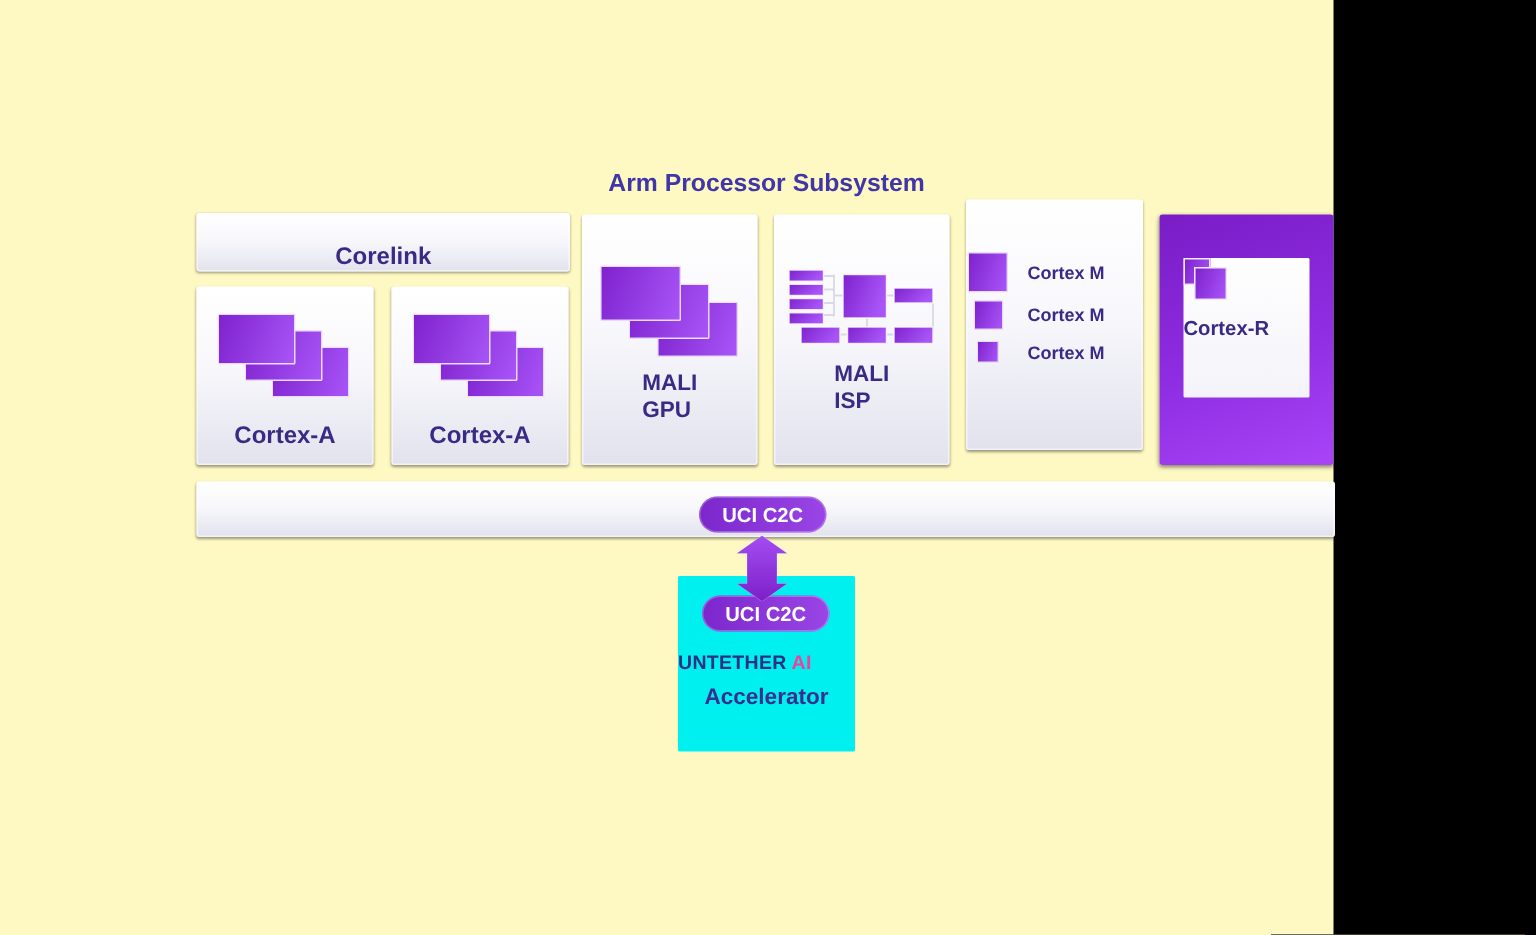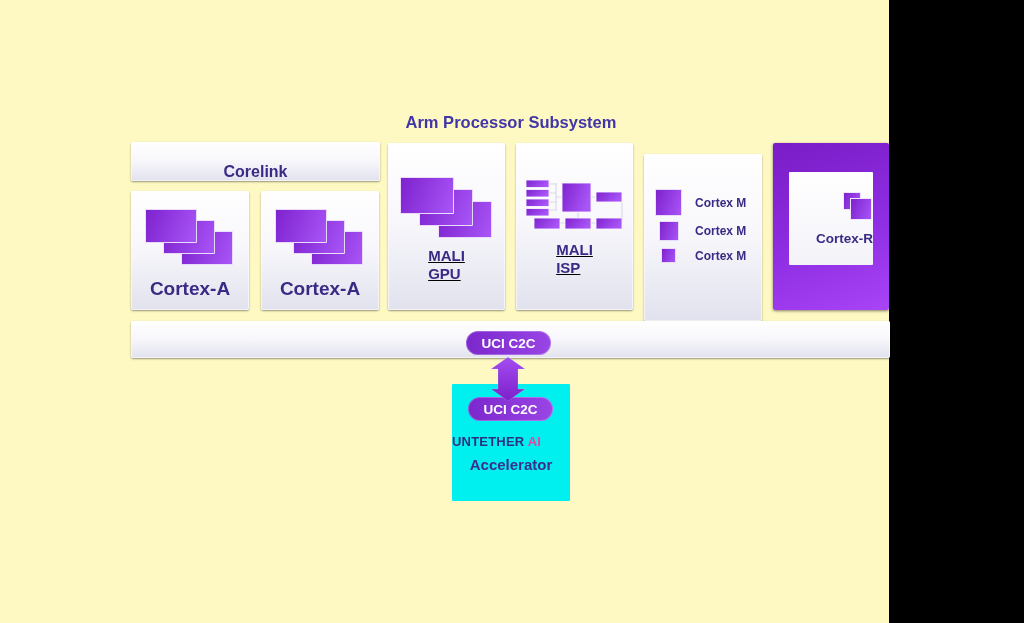--- a/index.html
+++ b/index.html
@@ -15,60 +15,60 @@
            background:linear-gradient(180deg,#ffffff 0%,#f8f8fc 45%,#e2e2ee 100%);
            box-shadow:inset 0 0 0 1px rgba(255,255,255,.55), 0 1px 2px rgba(0,0,0,.4); }
   .lbl { color:#3b2a85; font-weight:bold; }
 
   .corelink { left:131px; top:142px; width:249px; height:39px;
               display:flex; align-items:flex-end; justify-content:center; font-size:16px; }
 
   .cortexa  { width:118px; height:119px; top:191px; display:flex; flex-direction:column;
               align-items:center; justify-content:space-between; padding:18px 0 10px 0; }
   .cortexa.a1 { left:131px; } .cortexa.a2 { left:261px; }
-  .cortexa .lbl { font-size:19px; }
-
-  .mali { width:117px; height:167px; top:143px; padding-top:34px;text-decoration:underline; }
+  .cortexa .lbl { font-size:16px; }
+
+  .mali { width:117px; height:167px; top:143px; padding-top:34px; }
   .mali.gpu { left:388px; } .mali.isp { left:516px; }
   .mali .lbl { font-size:15px; line-height:1.18; width:fit-content; margin:0 auto; text-align:left; }
   .mali .iconwrap { height:64px; display:flex; justify-content:center; margin-bottom:6px; }
 
   
   .stack { position:relative; }
   .stack .sr { position:absolute; border:1px solid rgba(250,248,255,.85); border-radius:1px;
                background:linear-gradient(110deg,#7e22ce 0%,#a855f7 100%); }
   .stack.sA { width:90px; height:58px; }
   .stack.sA .sr { width:52px; height:34px; }
   .stack.sA .sr:nth-child(1){ left:0;  top:0;   z-index:3; }
   .stack.sA .sr:nth-child(2){ left:18px; top:11px; z-index:2; }
   .stack.sA .sr:nth-child(3){ left:36px; top:22px; z-index:1; }
   .stack.sG { width:94px; height:63px; }
   .stack.sG .sr { width:54px; height:37px; }
   .stack.sG .sr:nth-child(1){ left:0;  top:0;   z-index:3; }
   .stack.sG .sr:nth-child(2){ left:19px; top:12px; z-index:2; }
   .stack.sG .sr:nth-child(3){ left:38px; top:24px; z-index:1; }
 
   
-  .cortexm { left:644px; top:154px; width:118px; height:167px; padding:35px 0 0 11px; }
+  .cortexm { left:644px; top:133px; width:118px; height:167px; padding:35px 0 0 1px; }
   .cortexm .row { display:flex; align-items:center; }
   .cortexm .row1 { margin-bottom:5px; } .cortexm .row2 { margin-bottom:7px; }
   .cortexm .cell { width:27px; display:flex; justify-content:center; }
   .cortexm .sq { background:linear-gradient(110deg,#7e22ce,#a855f7);
                  border:1px solid rgba(250,248,255,.85); border-radius:1px; }
   .cortexm .q1 { width:27px; height:27px; } .cortexm .q2 { width:20px; height:20px; }
   .cortexm .q3 { width:15px; height:15px; }
   .cortexm .lbl { font-size:12px; margin-left:13px; }
 
   
   .cortexr { position:absolute; left:773px; top:143px; width:116px; height:167px; border-radius:2px;
              background:linear-gradient(160deg,#7a1cc6 0%,#8e2de2 55%,#a944f7 100%);
              box-shadow:0 1px 3px rgba(0,0,0,.5); }
   .cortexr .inner { position:absolute; left:16px; top:29px; width:84px; height:93px;
                     background:linear-gradient(180deg,#ffffff,#f3f3f9); border-radius:1px;
-                    display:flex; flex-direction:column; align-items:flex-end; padding-top:20px; }
+                    display:flex; flex-direction:column; align-items:flex-start; }
   .mini { position:relative; width:30px; height:30px; margin-bottom:9px; }
   .mini .sr { position:absolute; border:1px solid rgba(250,248,255,.9);
               background:linear-gradient(110deg,#7e22ce,#a855f7); }
   .mini .sr:nth-child(1){ left:0; top:0; width:18px; height:18px; z-index:1; }
   .mini .sr:nth-child(2){ left:7px; top:6px; width:22px; height:22px; z-index:2; }
   .cortexr .lbl { font-size:13.5px; }
 
   
   .bus { left:131px; top:321px; width:759px; height:37px; }
   .badge { position:absolute; border-radius:12px; color:#fff; font-weight:bold; font-size:13.5px;

